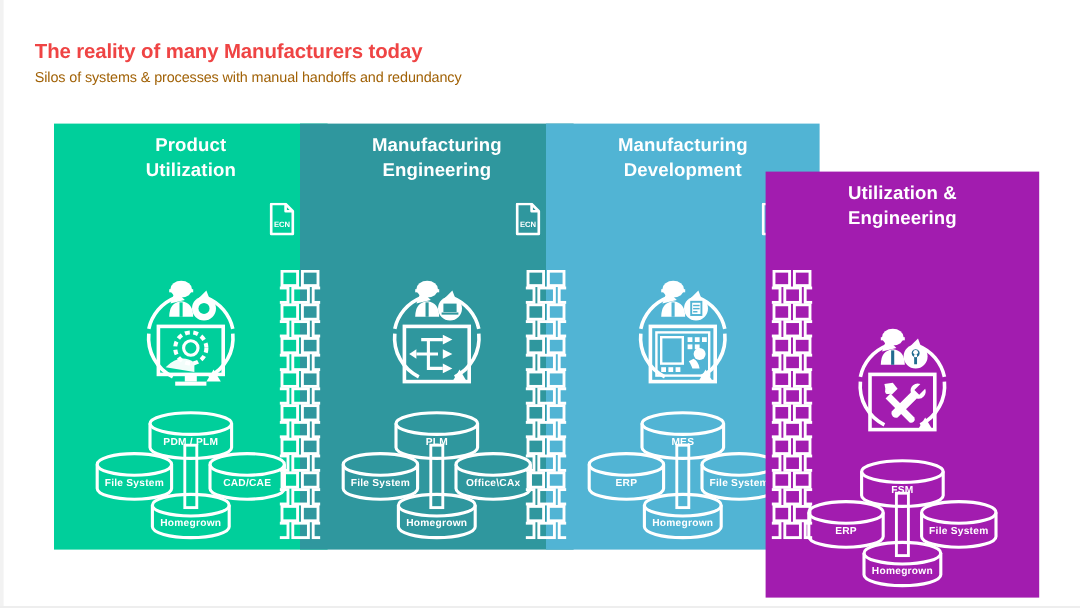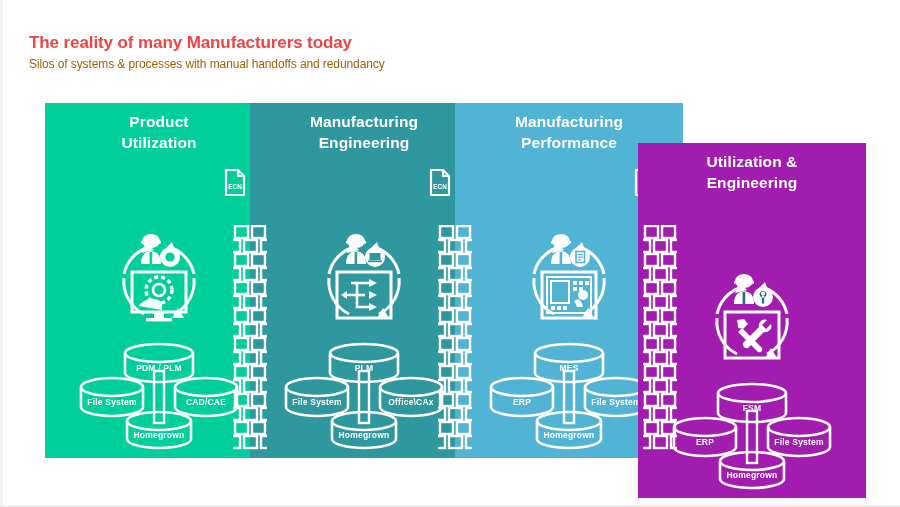--- a/index.html
+++ b/index.html
@@ -215,21 +215,21 @@
           <path d="M52 80 v18 a32 9 0 0 0 64 0 v-18" fill="none" stroke="#ffffff" stroke-width="2.6"></path>
           <ellipse cx="84" cy="80" rx="32" ry="9" fill="none" stroke="#ffffff" stroke-width="2.6"></ellipse>
           <text class="cyl-label" x="84" y="97">Homegrown</text>
         </svg>
       </div>
     </div>
 
     <div class="col col-2">
       <div class="col-head">
         <span>Manufacturing</span>
-        <span class="l2">Performance</span>
+        <span class="l2">Development</span>
       </div>
 
       <div class="ecn">
         <svg width="22" height="28" viewBox="0 0 22 28">
           <path d="M2 1 H14 L20 7 V26 H2 Z" fill="none" stroke="#ffffff" stroke-width="2.2" stroke-linejoin="round"></path>
           <path d="M14 1 V7 H20" fill="none" stroke="#ffffff" stroke-width="2.2" stroke-linejoin="round"></path>
           <text x="11" y="20" fill="#ffffff" font-family="Liberation Sans, sans-serif" font-size="6.4" font-weight="bold" text-anchor="middle">ECN</text>
         </svg>
       </div>
 

